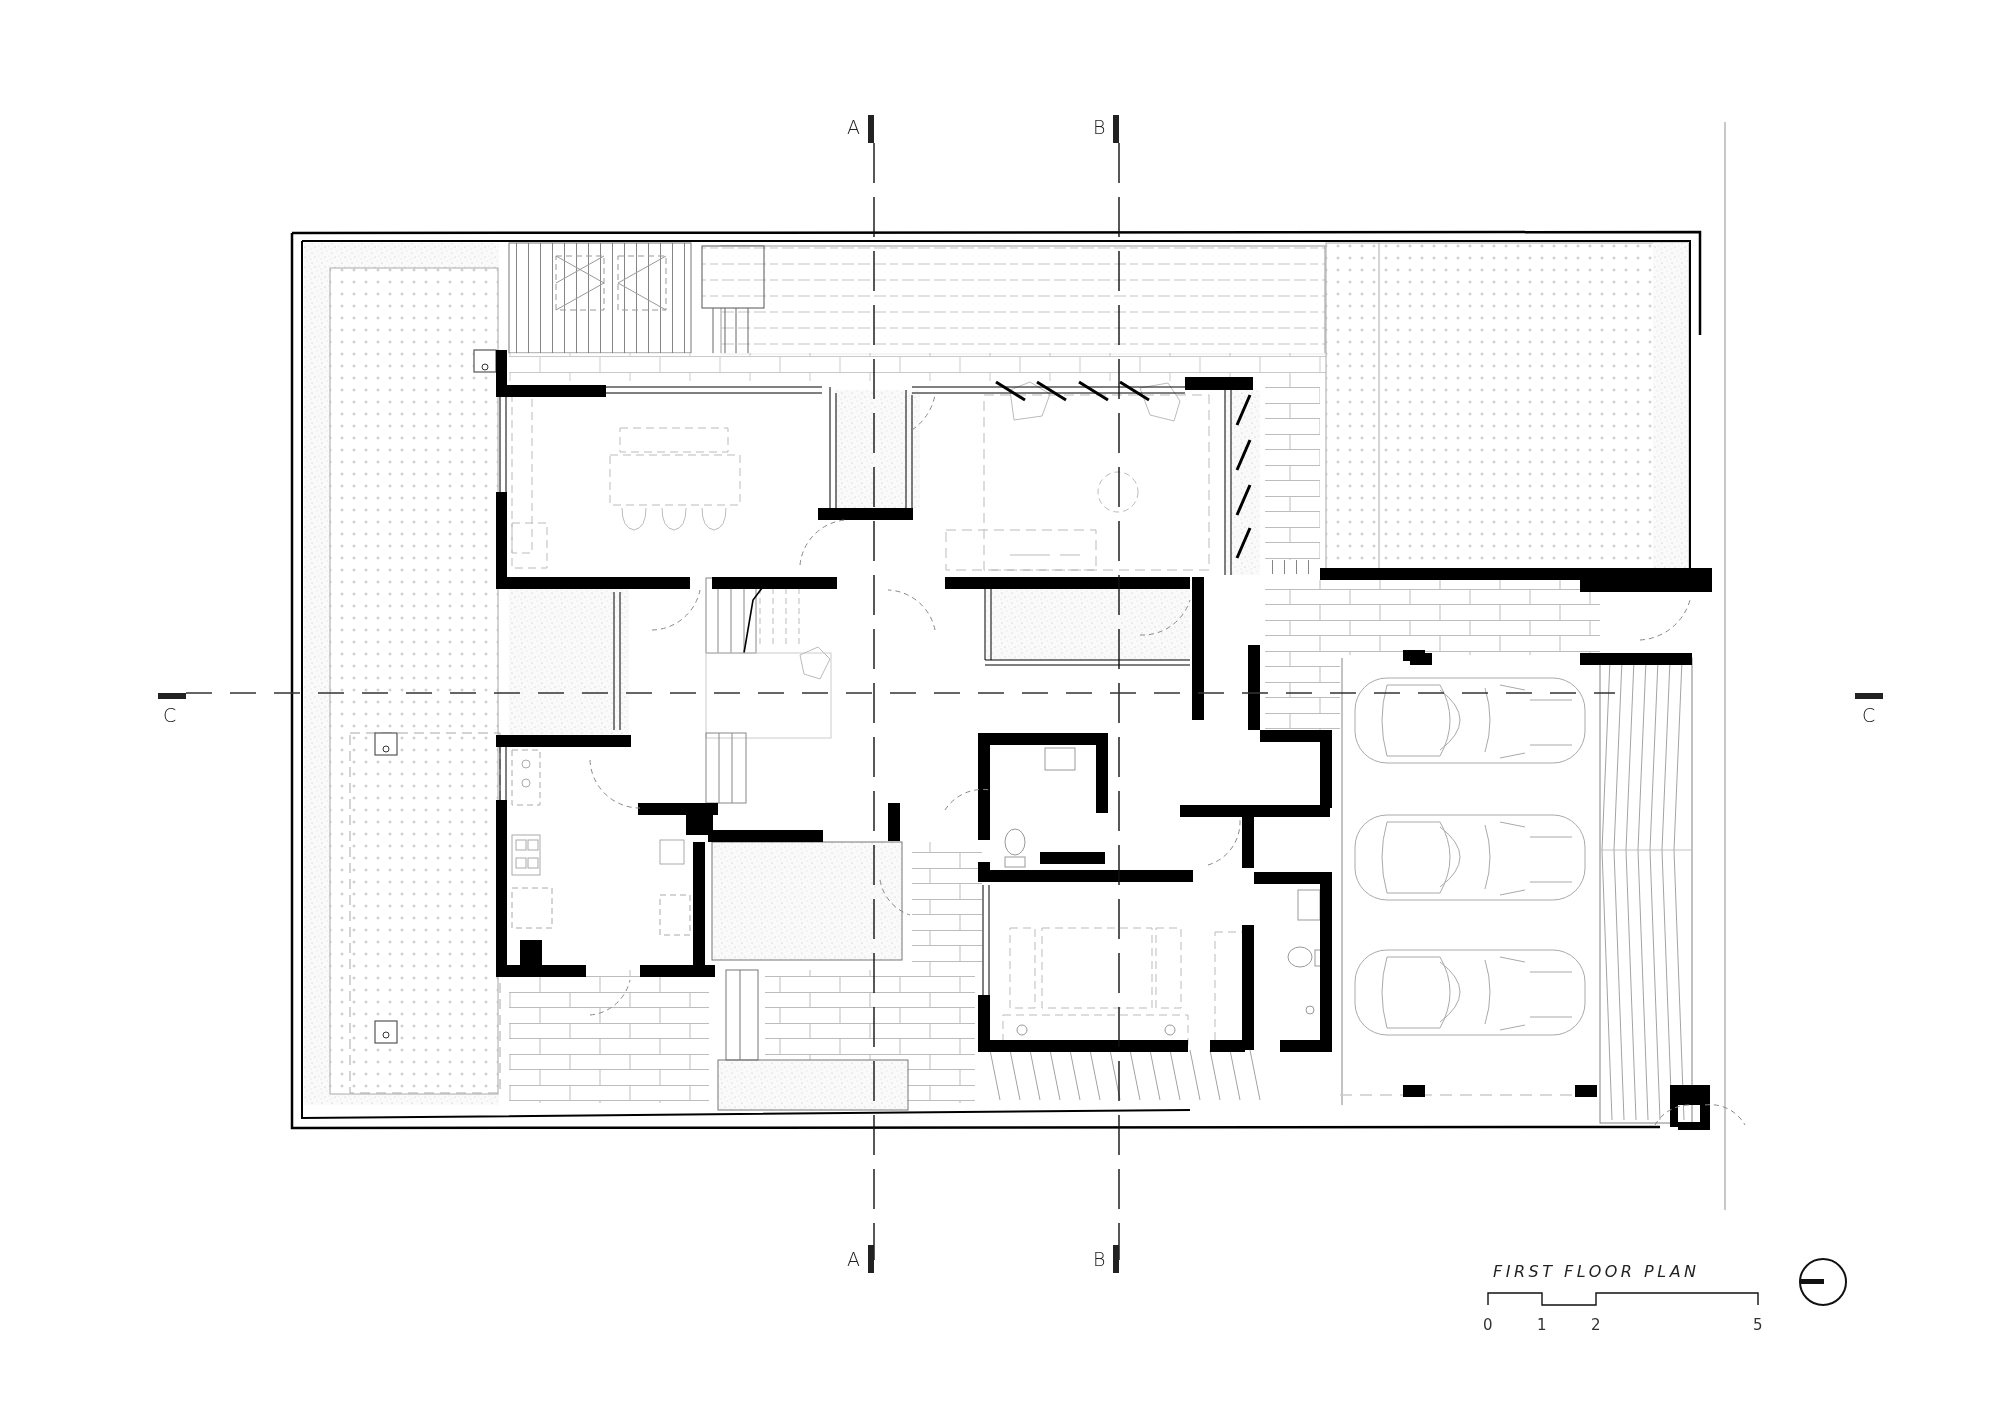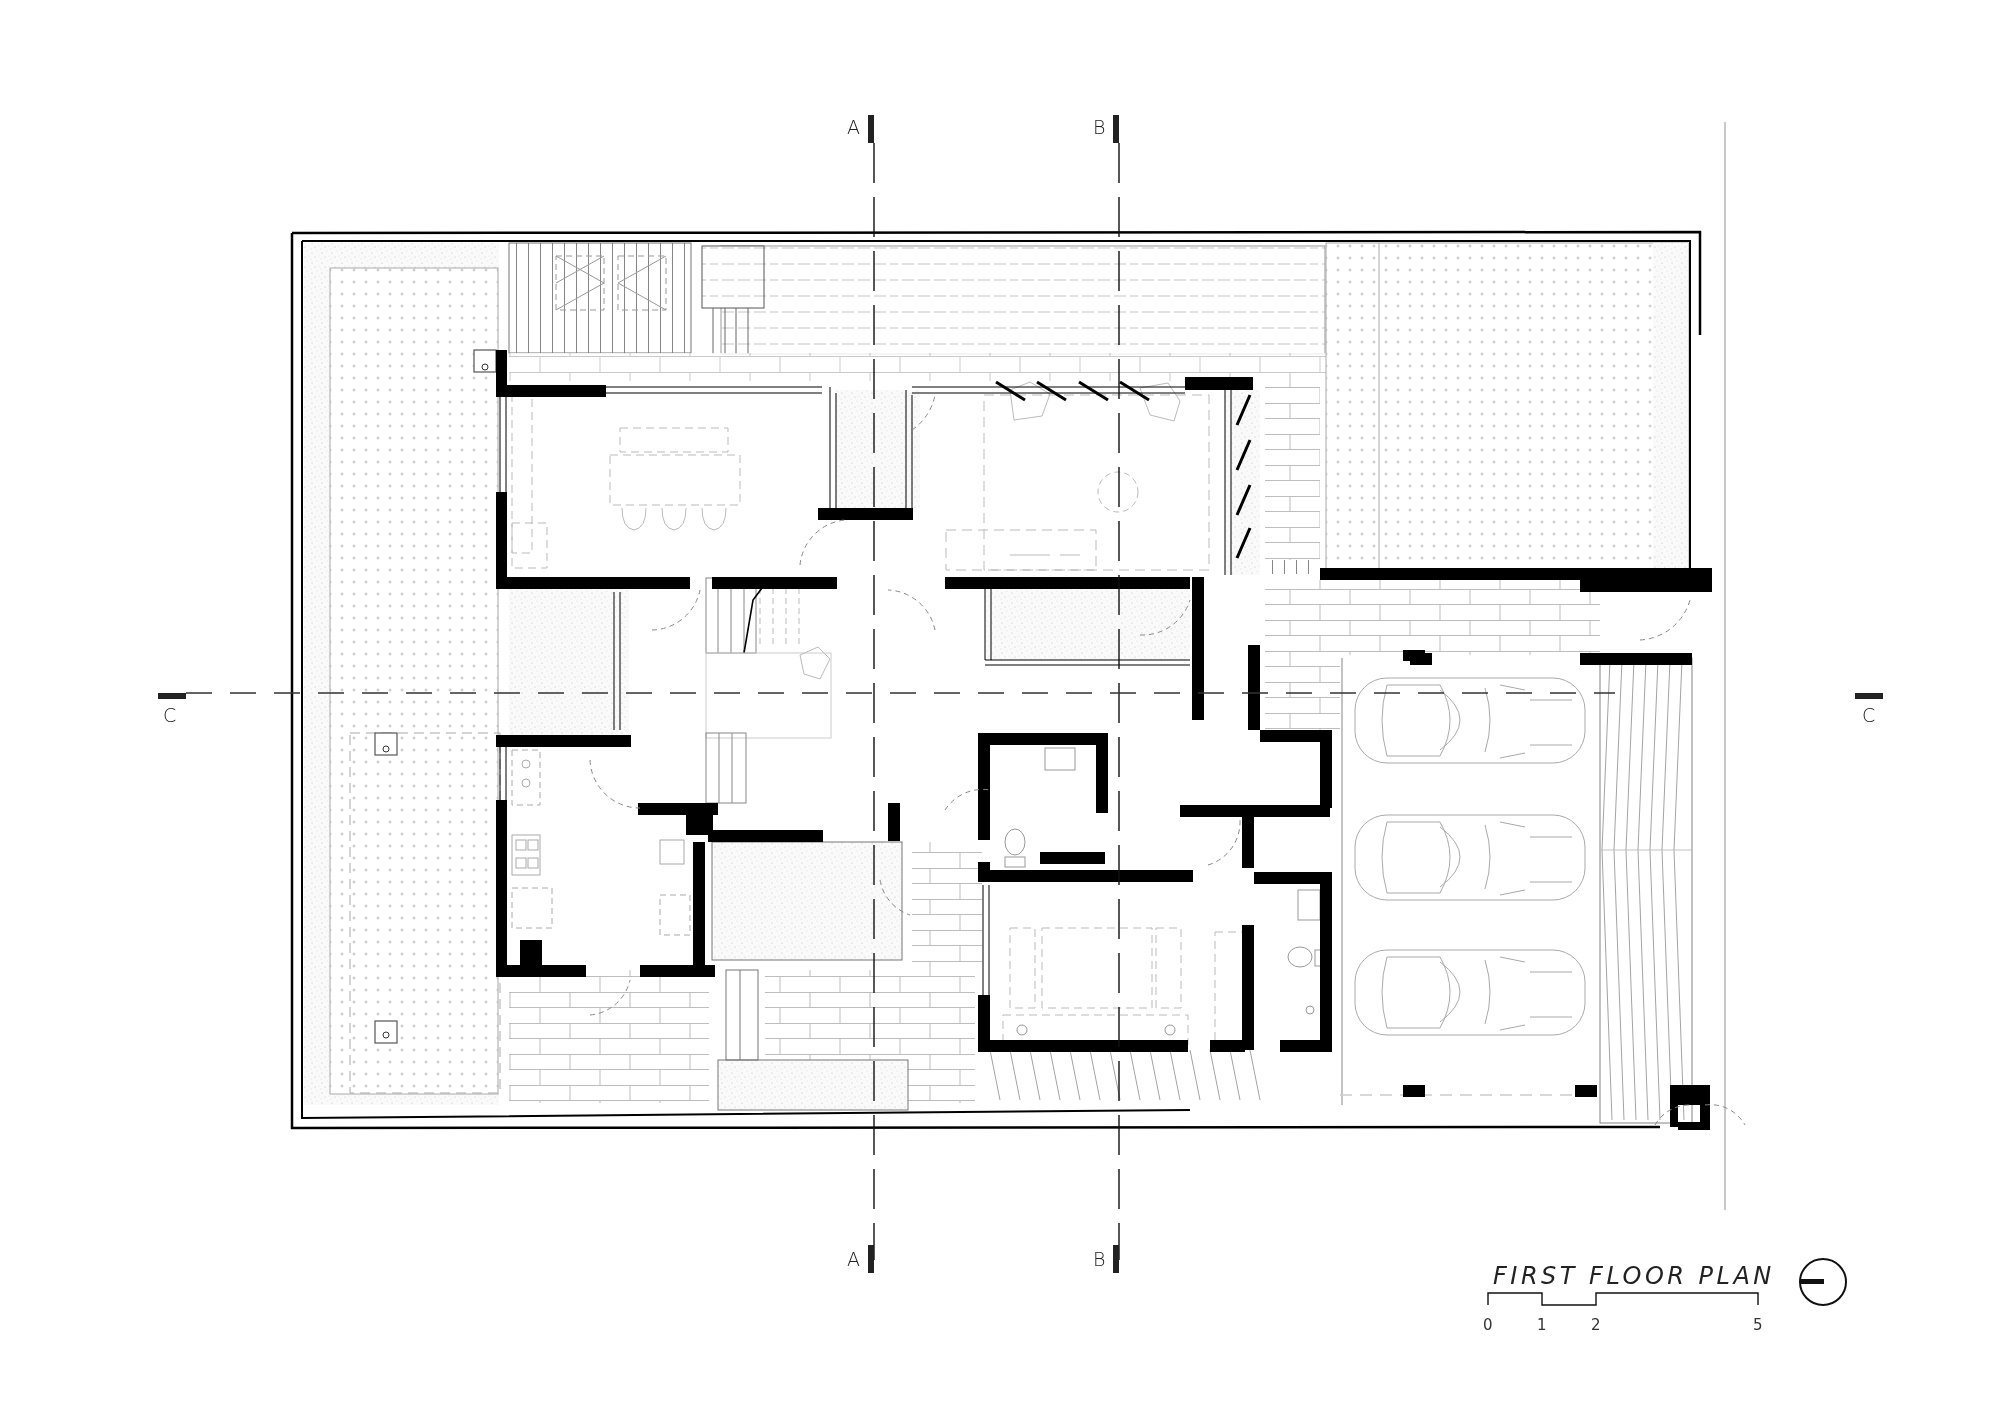--- a/index.html
+++ b/index.html
@@ -1,19 +1,19 @@
 <!DOCTYPE html>
 <html><head>
 <meta charset="utf-8">
 <style>
   html, body { margin: 0; padding: 0; background: #ffffff; }
   body { width: 2000px; height: 1415px; position: relative; overflow: hidden; font-family: "DejaVu Sans", sans-serif; }
   #plan { position: absolute; left: 0; top: 0; width: 2000px; height: 1415px; }
   .lbl { position: absolute; font-family: "DejaVu Sans", sans-serif; font-size: 19px; color: #222; font-weight: 300; letter-spacing: 0.5px; }
-  .title { position: absolute; left: 1493px; top: 1262px; font-family: "DejaVu Sans", sans-serif; font-style: italic; font-size: 24px; letter-spacing: 3.5px; color: #222; font-weight: 300; }
+  .title { position: absolute; left: 1493px; top: 1262px; font-family: "DejaVu Sans", sans-serif; font-style: italic; font-size: 16px; letter-spacing: 3.5px; color: #222; font-weight: 300; }
   .tick { position: absolute; top: 1316px; font-family: "DejaVu Sans", sans-serif; font-size: 15px; color: #333; }
 </style>
 </head>
 <body>
 
 <svg id="plan" viewBox="0 0 2000 1415" xmlns="http://www.w3.org/2000/svg">
   <defs>
     <pattern id="dots" width="12" height="12" patternUnits="userSpaceOnUse">
       <rect width="12" height="12" fill="#fff"></rect>
       <path d="M6 4.5 V7.5 M4.5 6 H7.5" stroke="#b5b5b5" stroke-width="0.8"></path>

